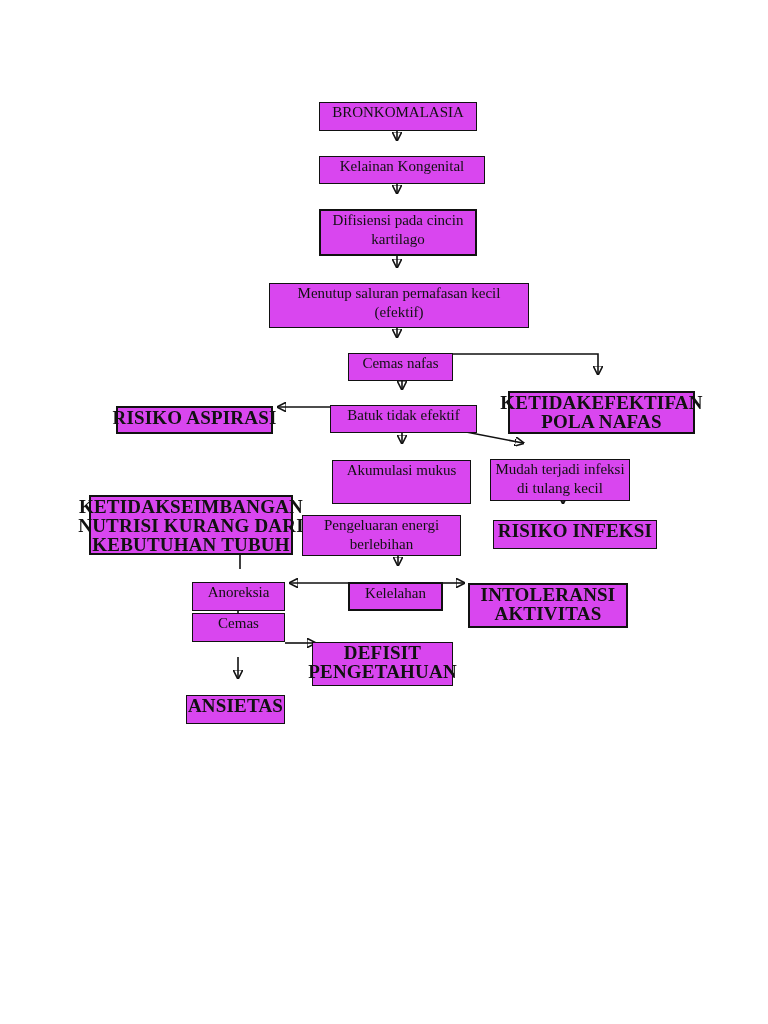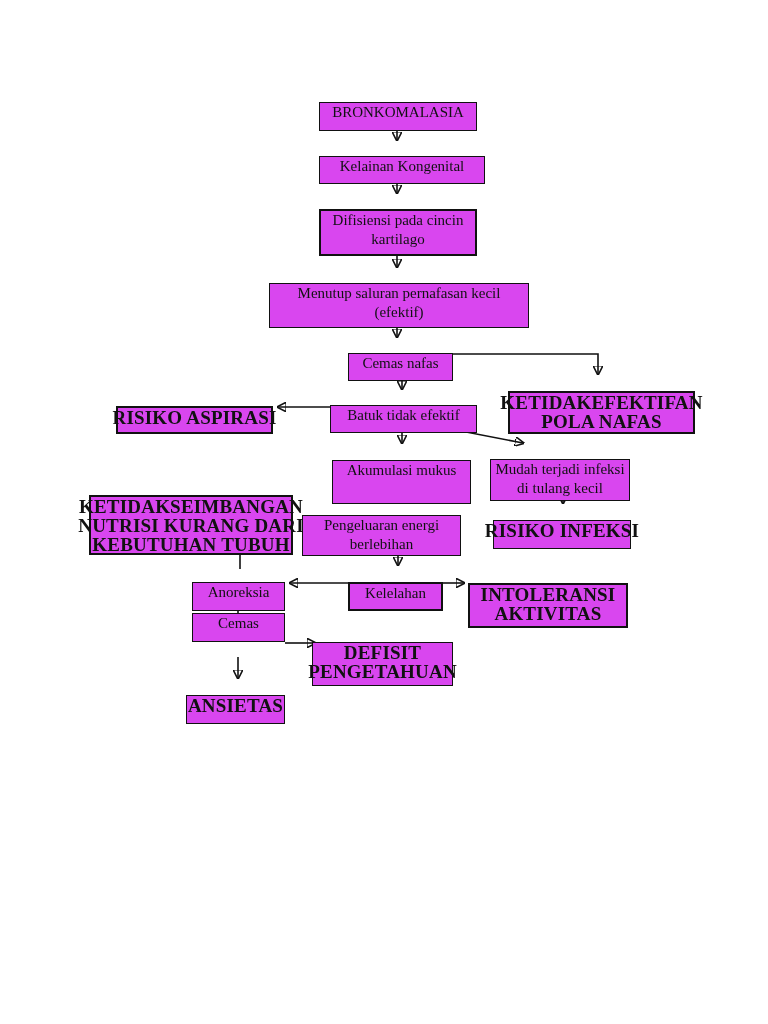--- a/index.html
+++ b/index.html
@@ -88,21 +88,21 @@
 
   <div class="node" style="left:332px;top:447px;width:139px;height:44px">
     <span class="ln">Akumulasi mukus</span>
   </div>
 
   <div class="node" style="left:490px;top:446px;width:140px;height:42px">
     <span class="ln">Mudah terjadi infeksi</span>
     <span class="ln">di tulang kecil</span>
   </div>
 
-  <div class="node b" style="left:493px;top:507px;width:138px;height:29px">
+  <div class="node b" style="left:493px;top:507px;width:164px;height:29px">
     <span class="ln">RISIKO INFEKSI</span>
   </div>
 
   <div class="node" style="left:302px;top:502px;width:159px;height:41px">
     <span class="ln">Pengeluaran energi</span>
     <span class="ln">berlebihan</span>
   </div>
 
   <div class="node b t" style="left:89px;top:482px;width:204px;height:60px">
     <span class="ln">KETIDAKSEIMBANGAN</span>

